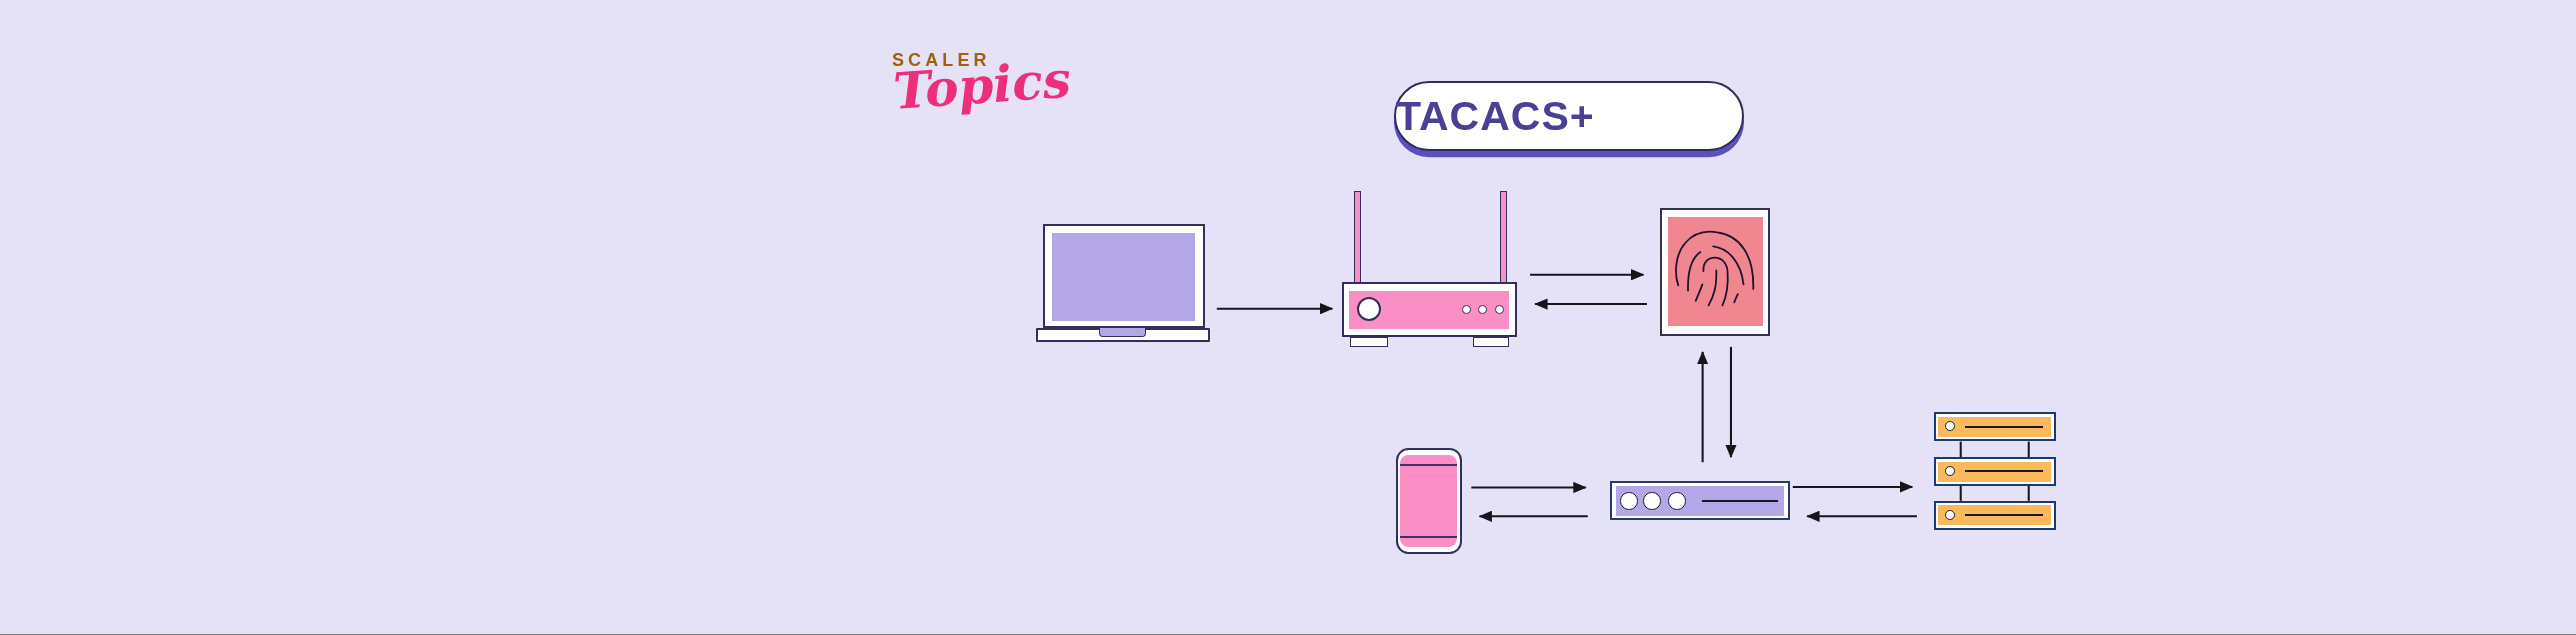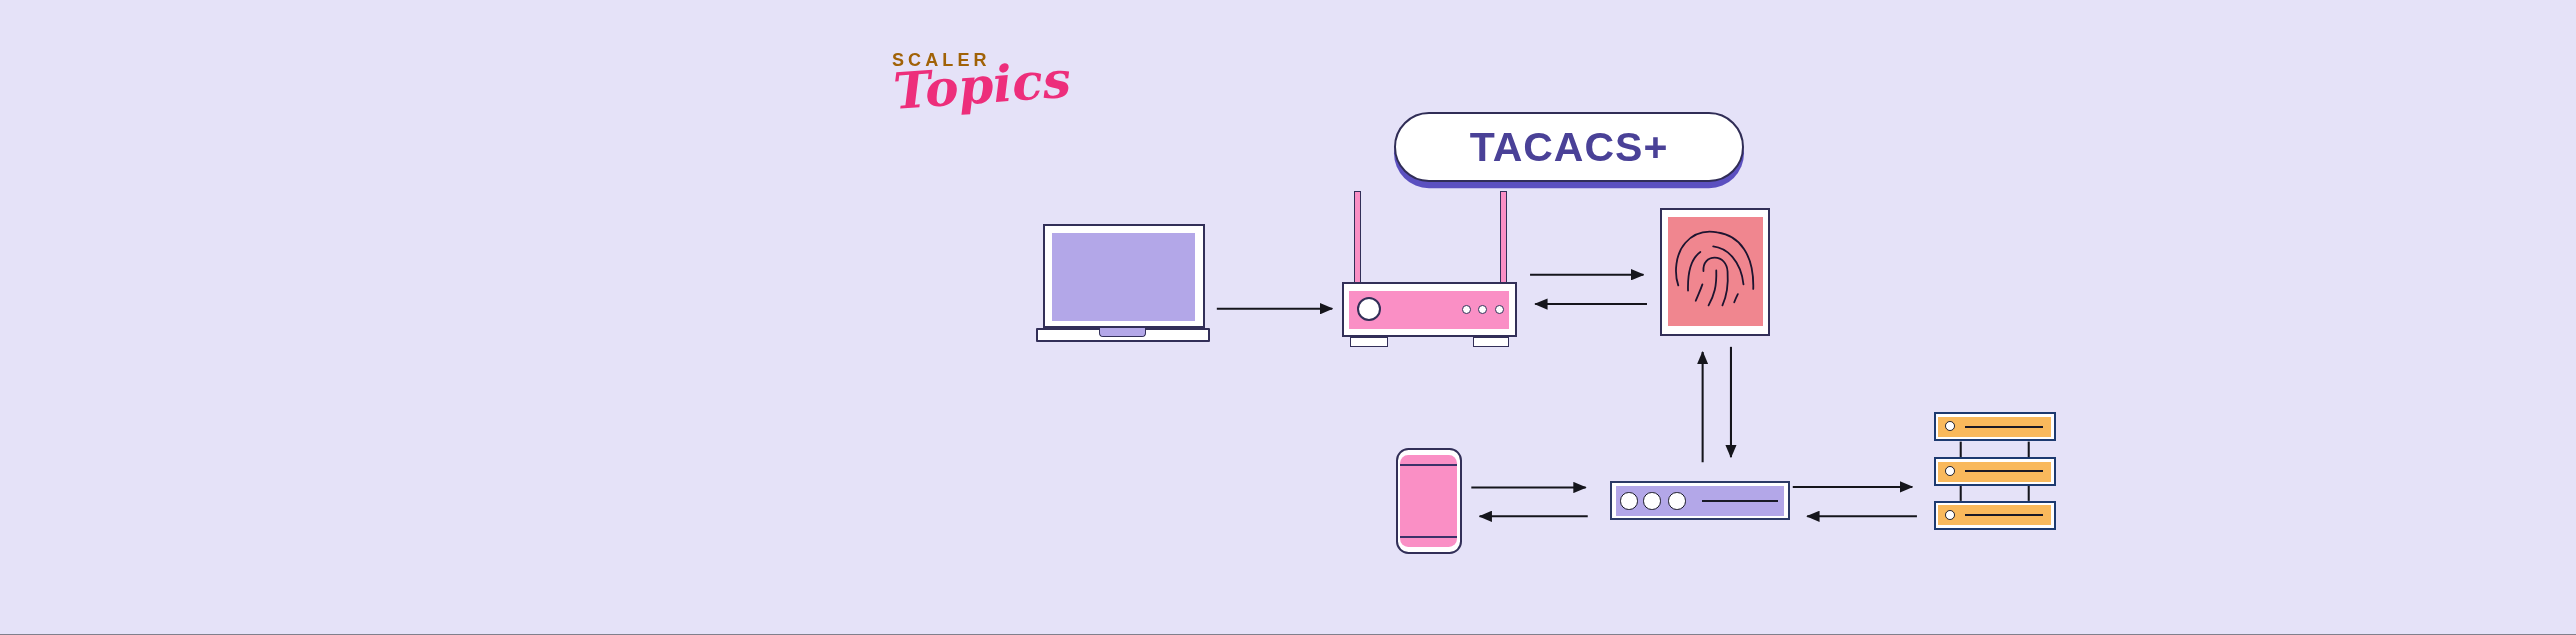--- a/index.html
+++ b/index.html
@@ -11,21 +11,21 @@
   #brand{left:892px;top:50px;width:155px;}
   #brand-primary{font-size:18px;font-weight:900;letter-spacing:4.1px;color:#a16207;
                  font-family:"Liberation Sans",sans-serif;}
   #brand-secondary{font-size:50px;font-style:italic;font-weight:bold;color:#ed2e7b;
                    font-family:"DejaVu Serif",serif;line-height:.92;margin-top:-2.1px;
                    transform:rotate(-4deg);transform-origin:left top;}
 
   
   #title-pill{left:1394px;top:81px;width:350px;height:70px;background:#ffffff;
               border:2.1px solid #302d56;border-radius:36px;box-shadow:0 6.2px 0 #5b50c0;
-              display:flex;align-items:center;justify-content:center;margin-top:31px;}
+              display:flex;align-items:center;}
   #title-pill span{font-size:41px;font-weight:bold;color:#4a4197;letter-spacing:1px;}
 
   
   .lap-screen{left:1043px;top:224px;width:162px;height:104px;background:#fff;border:2.1px solid #322f58;}
   .lap-inner{left:1052px;top:233px;width:143px;height:88px;background:#b3a7e8;}
   .lap-base{left:1036px;top:328px;width:174px;height:14.4px;background:#fff;border:2.1px solid #322f58;border-radius:1px;}
   .lap-notch{left:1099px;top:328px;width:47px;height:8.8px;background:#b3a7e8;border:1.5px solid #322f58;
              border-top:none;border-radius:0 0 4.1px 4.1px;}
 
   

